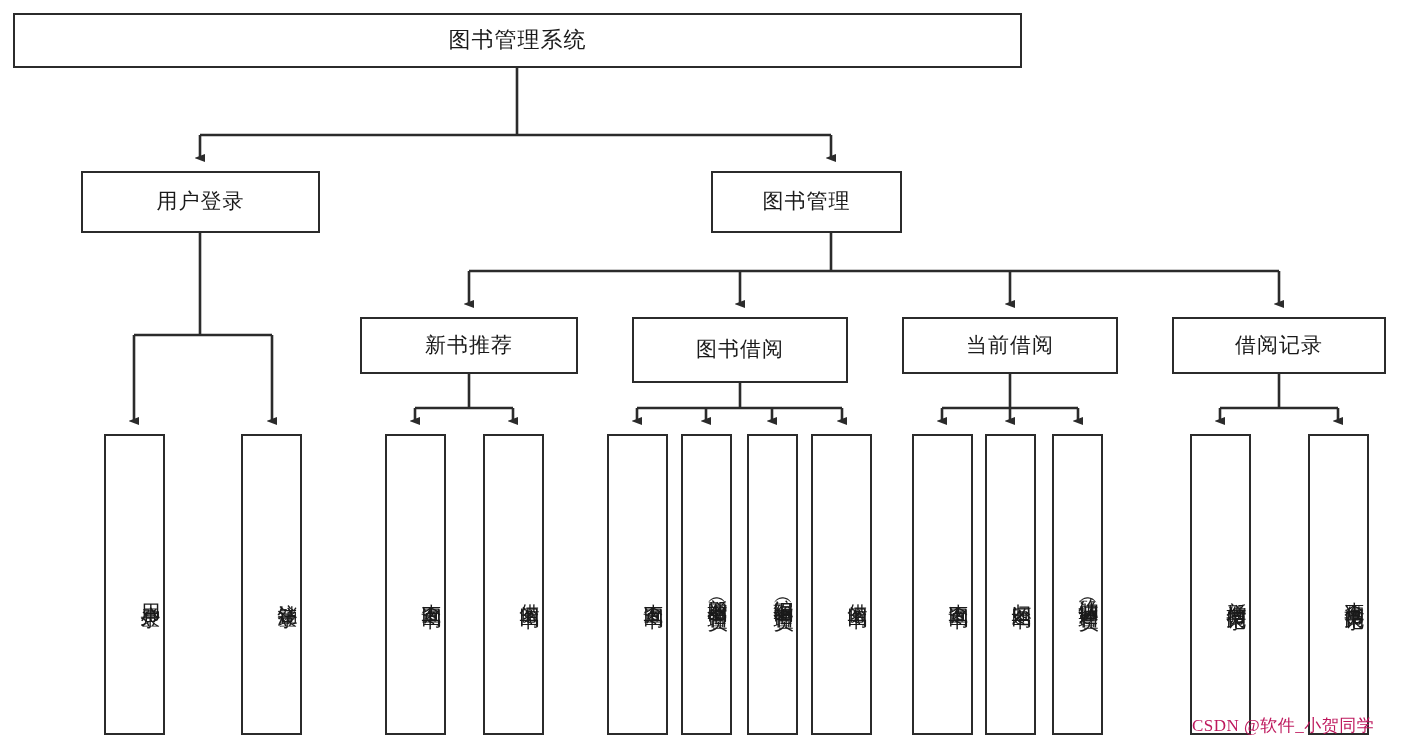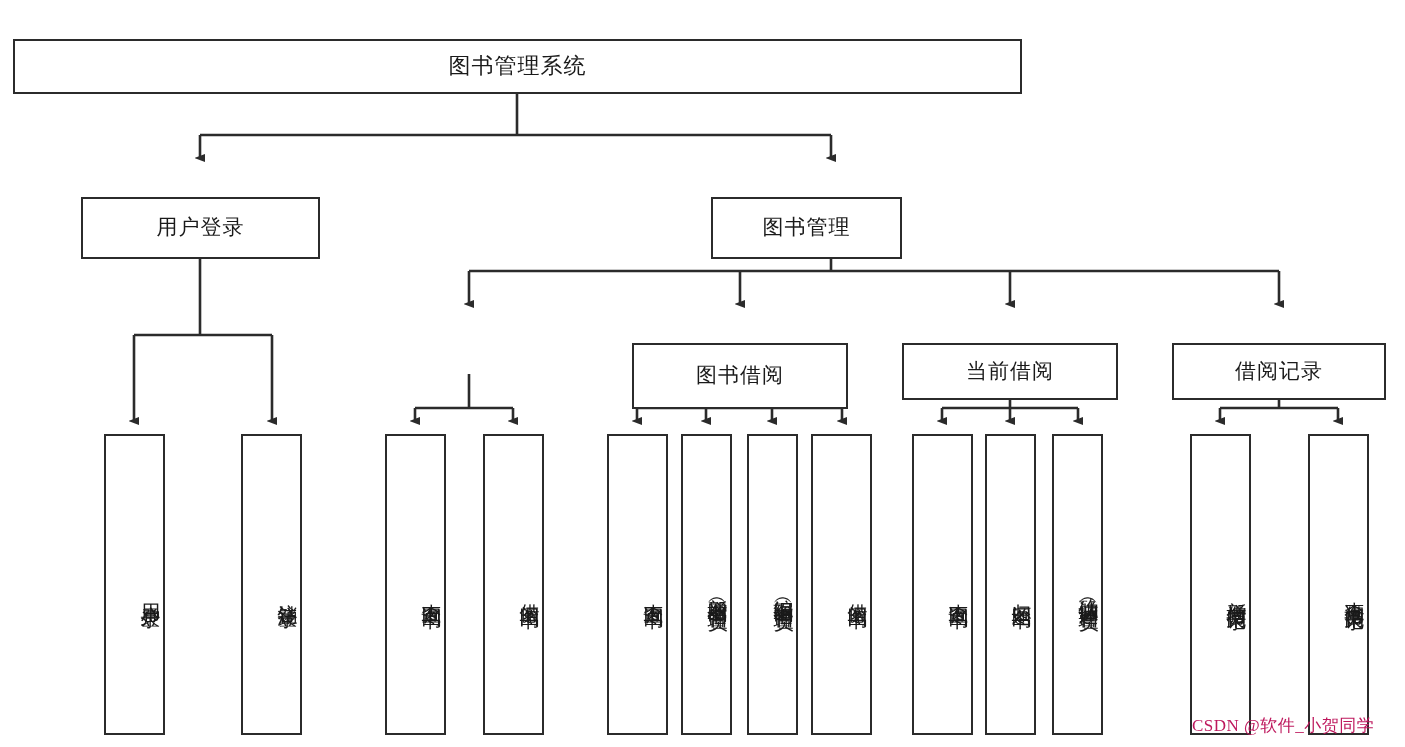--- a/index.html
+++ b/index.html
@@ -31,21 +31,20 @@
     background: #ffffff;
     display: flex;
     align-items: center;
     justify-content: center;
     color: #1a1a1a;
   }
   .node.horiz {
     font-size: 21px;
     line-height: 1.2;
     letter-spacing: 1px;
-    margin-top: 26px;
   }
   .node.root {
     font-size: 22px;
   }
   .node.vert {
     writing-mode: vertical-rl;
     text-orientation: upright;
     font-size: 20px;
     line-height: 1.25;
     letter-spacing: 2px;
@@ -126,20 +125,23 @@
     <span>图书管理系统</span>
   </div>
 
   <div class="node horiz" style="left: 81px; top: 171px; width: 239px; height: 62px;">
     <span>用户登录</span>
   </div>
   <div class="node horiz" style="left: 711px; top: 171px; width: 191px; height: 62px;">
     <span>图书管理</span>
   </div>
 
+  <div class="node horiz" style="left: 360px; top: 317px; width: 218px; height: 57px;">
+    <span>新书推荐</span>
+  </div>
   <div class="node horiz" style="left: 632px; top: 317px; width: 216px; height: 66px;">
     <span>图书借阅</span>
   </div>
   <div class="node horiz" style="left: 902px; top: 317px; width: 216px; height: 57px;">
     <span>当前借阅</span>
   </div>
   <div class="node horiz" style="left: 1172px; top: 317px; width: 214px; height: 57px;">
     <span>借阅记录</span>
   </div>
 

